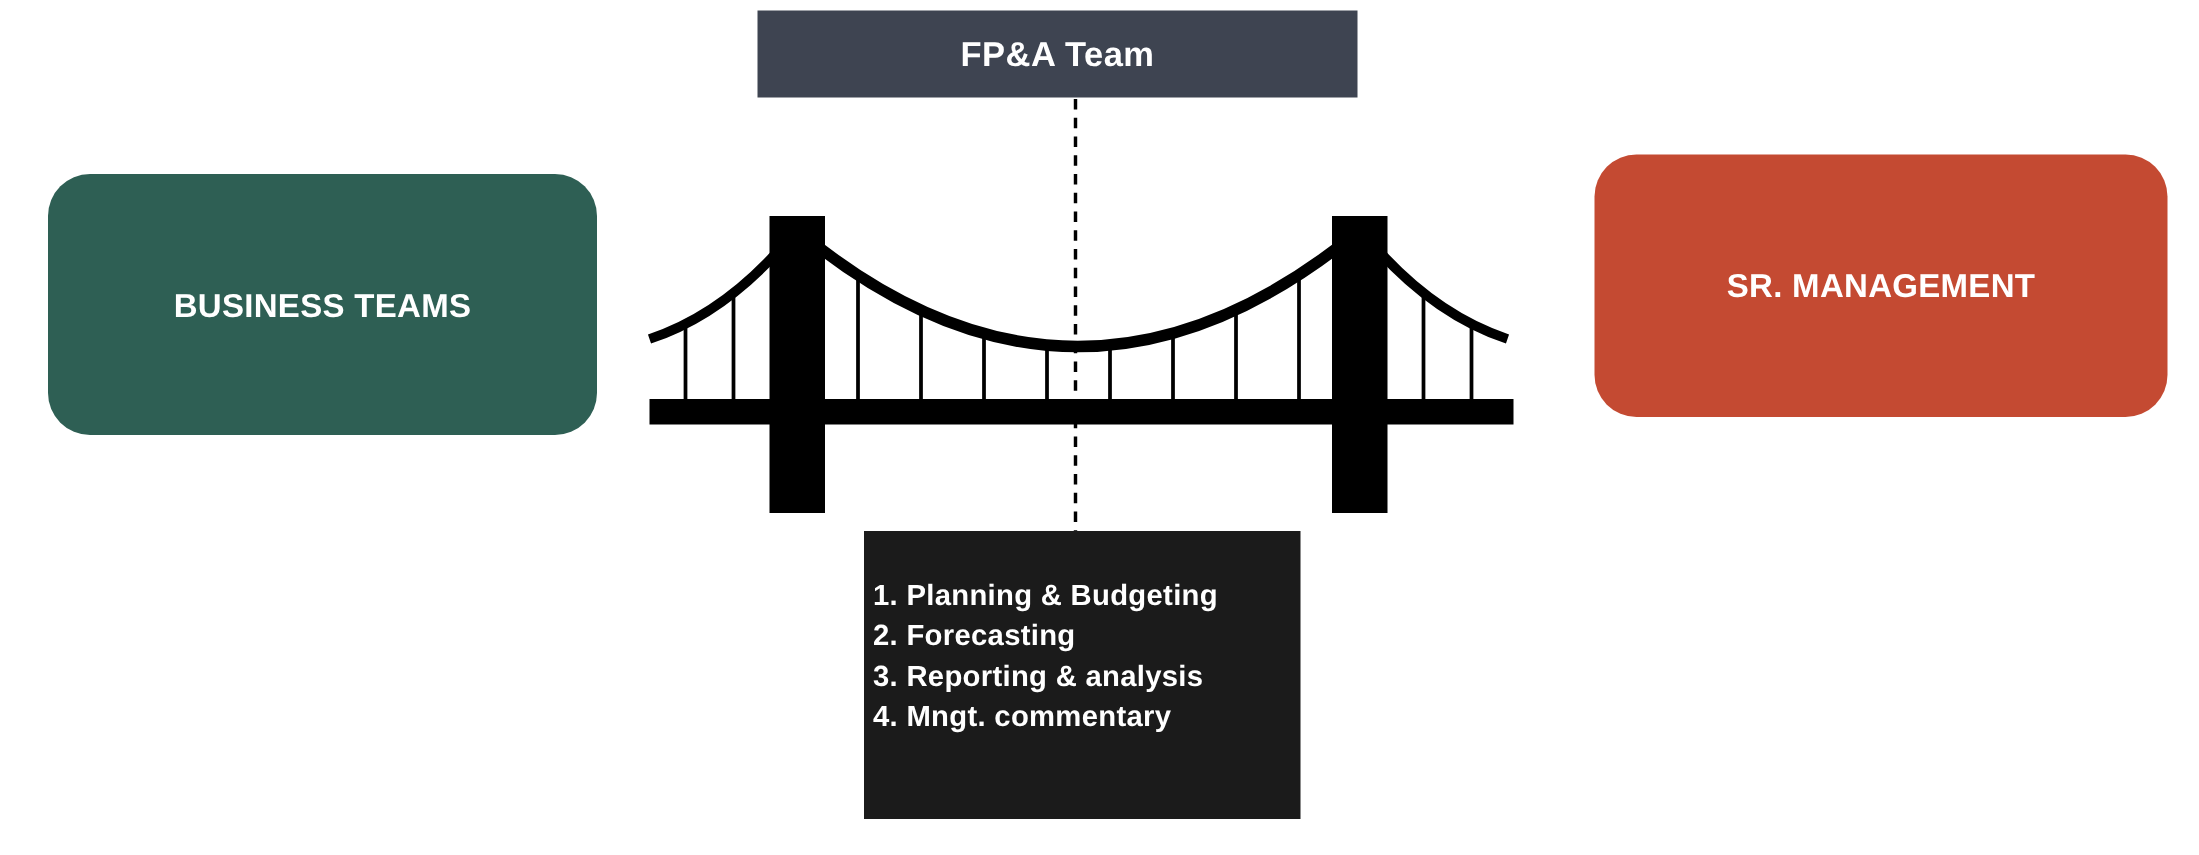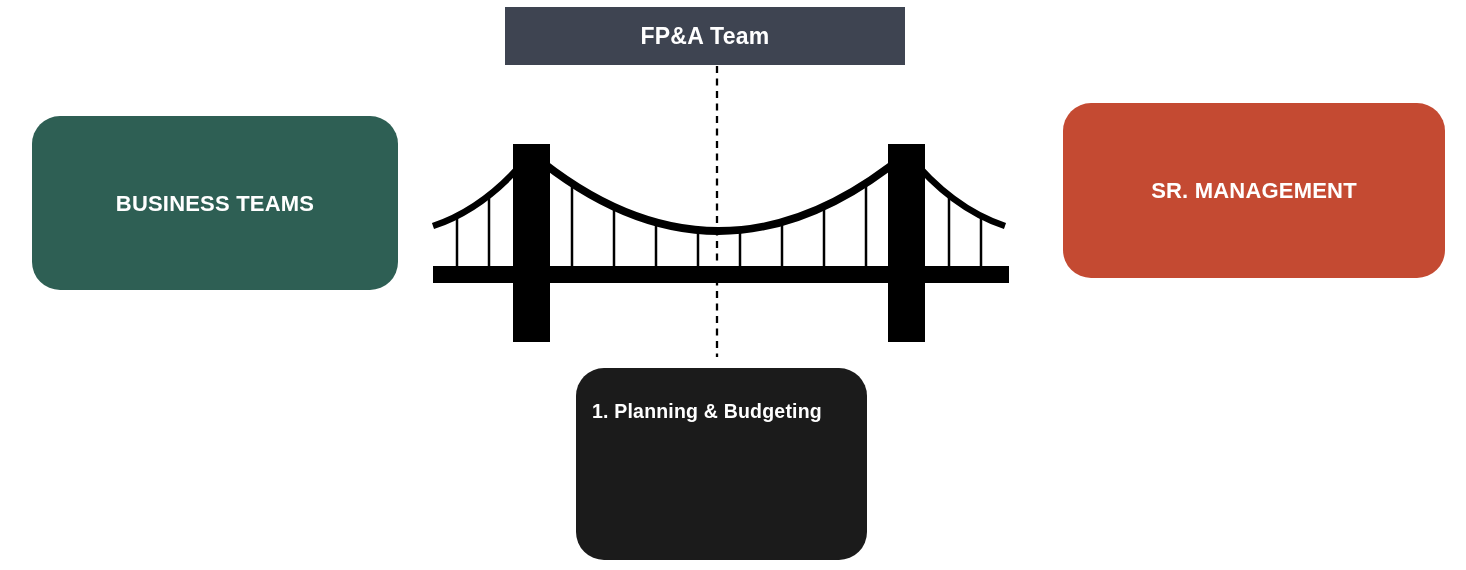--- a/index.html
+++ b/index.html
@@ -52,27 +52,27 @@
     width: 366px; height: 174px;
     background: var(--business-bg);
   }
   .management-box {
     left: 1063px; top: 103px;
     width: 382px; height: 175px;
     background: var(--management-bg);
   }
   .functions-box {
     position: absolute;
-    left: 576px; top: 368px;
+    left: 576px; top: 354px;
     width: 291px; height: 192px;
     background: var(--functions-bg);
     color: var(--text-light);
-    padding: 30px 8px 0 16px;
+    padding: 30px 8px 0 6px;
     font-size: 19.5px; font-weight: bold;
-    line-height: 27px; letter-spacing: 0.2px; border-radius: 28px;
+    line-height: 27px; letter-spacing: 0.2px;
   }
 </style>
 </head>
 <body>
 
 <div class="canvas">
 
   <svg class="bridge-svg" viewBox="0 0 1466 570" xmlns="http://www.w3.org/2000/svg" aria-hidden="true">
 
     <g stroke="#000000" stroke-width="2.5">
@@ -113,15 +113,18 @@
   <div class="side-box business-box">
     <div class="ttl">BUSINESS TEAMS</div>
   </div>
 
   <div class="side-box management-box">
     <div class="ttl">SR. MANAGEMENT</div>
   </div>
 
   <div class="functions-box">
     <div>1. Planning &amp; Budgeting</div>
+    <div>2. Forecasting</div>
+    <div>3. Reporting &amp; analysis</div>
+    <div>4. Mngt. commentary</div>
   </div>
 
 </div>
 
 </body></html>

